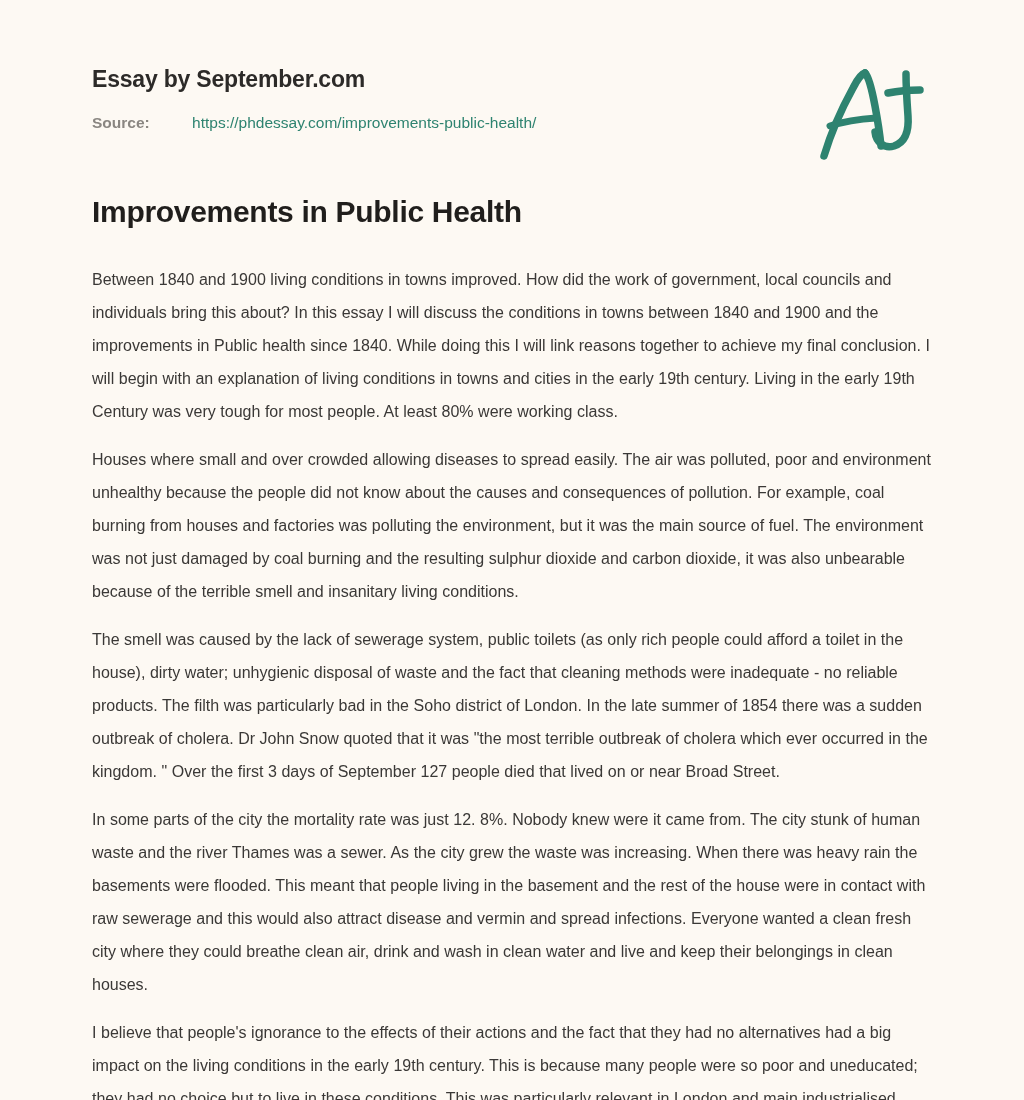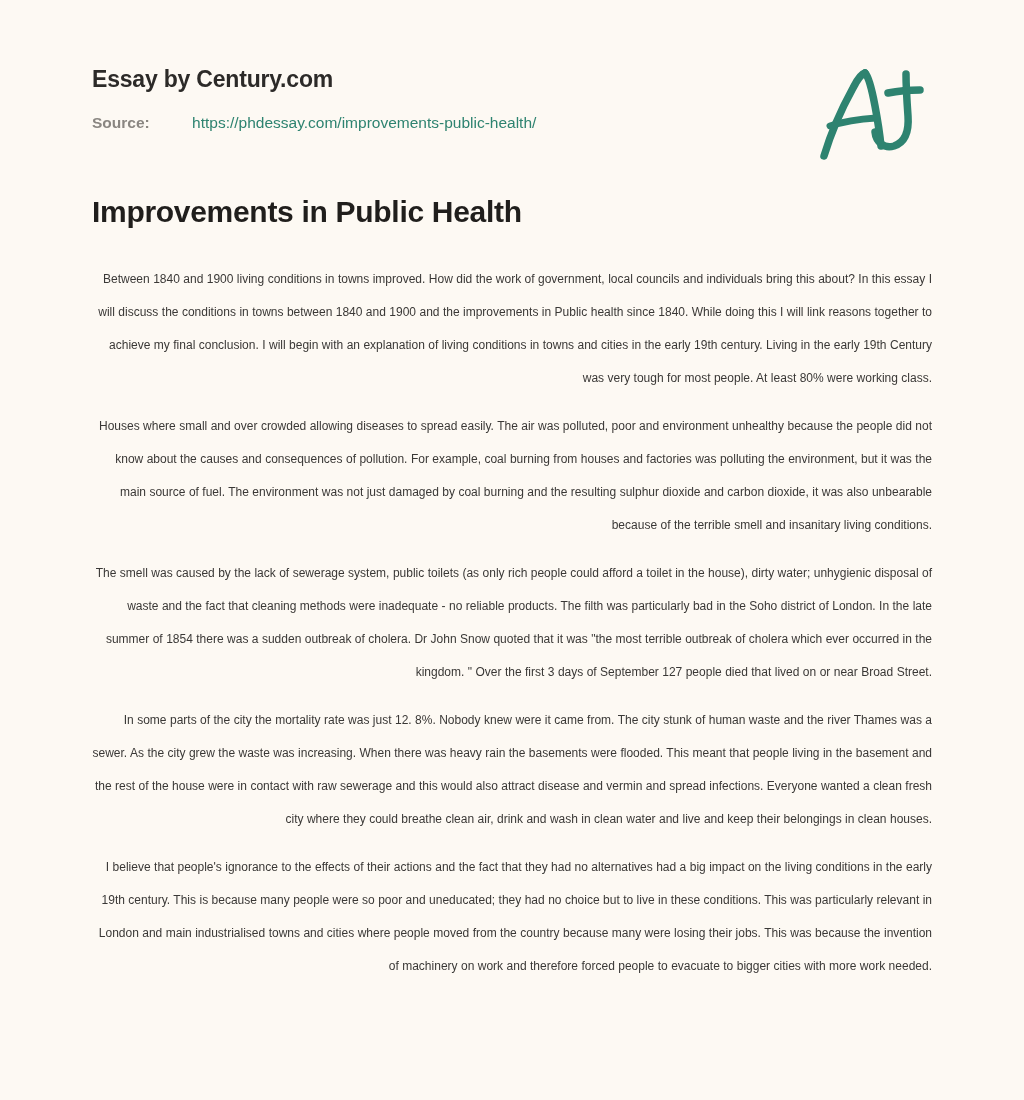--- a/index.html
+++ b/index.html
@@ -82,40 +82,40 @@
   .article-title {
     font-size: 30px;
     font-weight: bold;
     color: #201e1c;
     letter-spacing: -0.3px;
     line-height: 1.25;
     margin: 0 0 33px 0;
   }
 
   .article-body p {
-    font-size: 12px;
+    font-size: 16px;
     line-height: 33px;
     color: #3a3836;
     margin: 0 0 15px 0;
-    text-align: right;
+    text-align: left;
     word-spacing: 0.1px;
   }
 
   .article-body p:last-child {
     margin-bottom: 0;
   }
 </style>
 </head>
 <body>
 
 <div class="page">
 
   <div class="header">
 
-    <div class="brand-line">Essay by Century.com</div>
+    <div class="brand-line">Essay by September.com</div>
 
     <div class="source-line">
       <span class="source-label">Source:</span>
       <span class="source-url">https://phdessay.com/improvements-public-health/</span>
     </div>
 
     <div class="logo">
       <svg viewBox="0 0 120 100" xmlns="http://www.w3.org/2000/svg" fill="none" stroke="#2e8370" stroke-linecap="round" stroke-linejoin="round">
 
         <path d="M12 94 C 18 74, 30 46, 41 26 C 45 18, 49 12, 53 11" stroke-width="7.5"></path>

